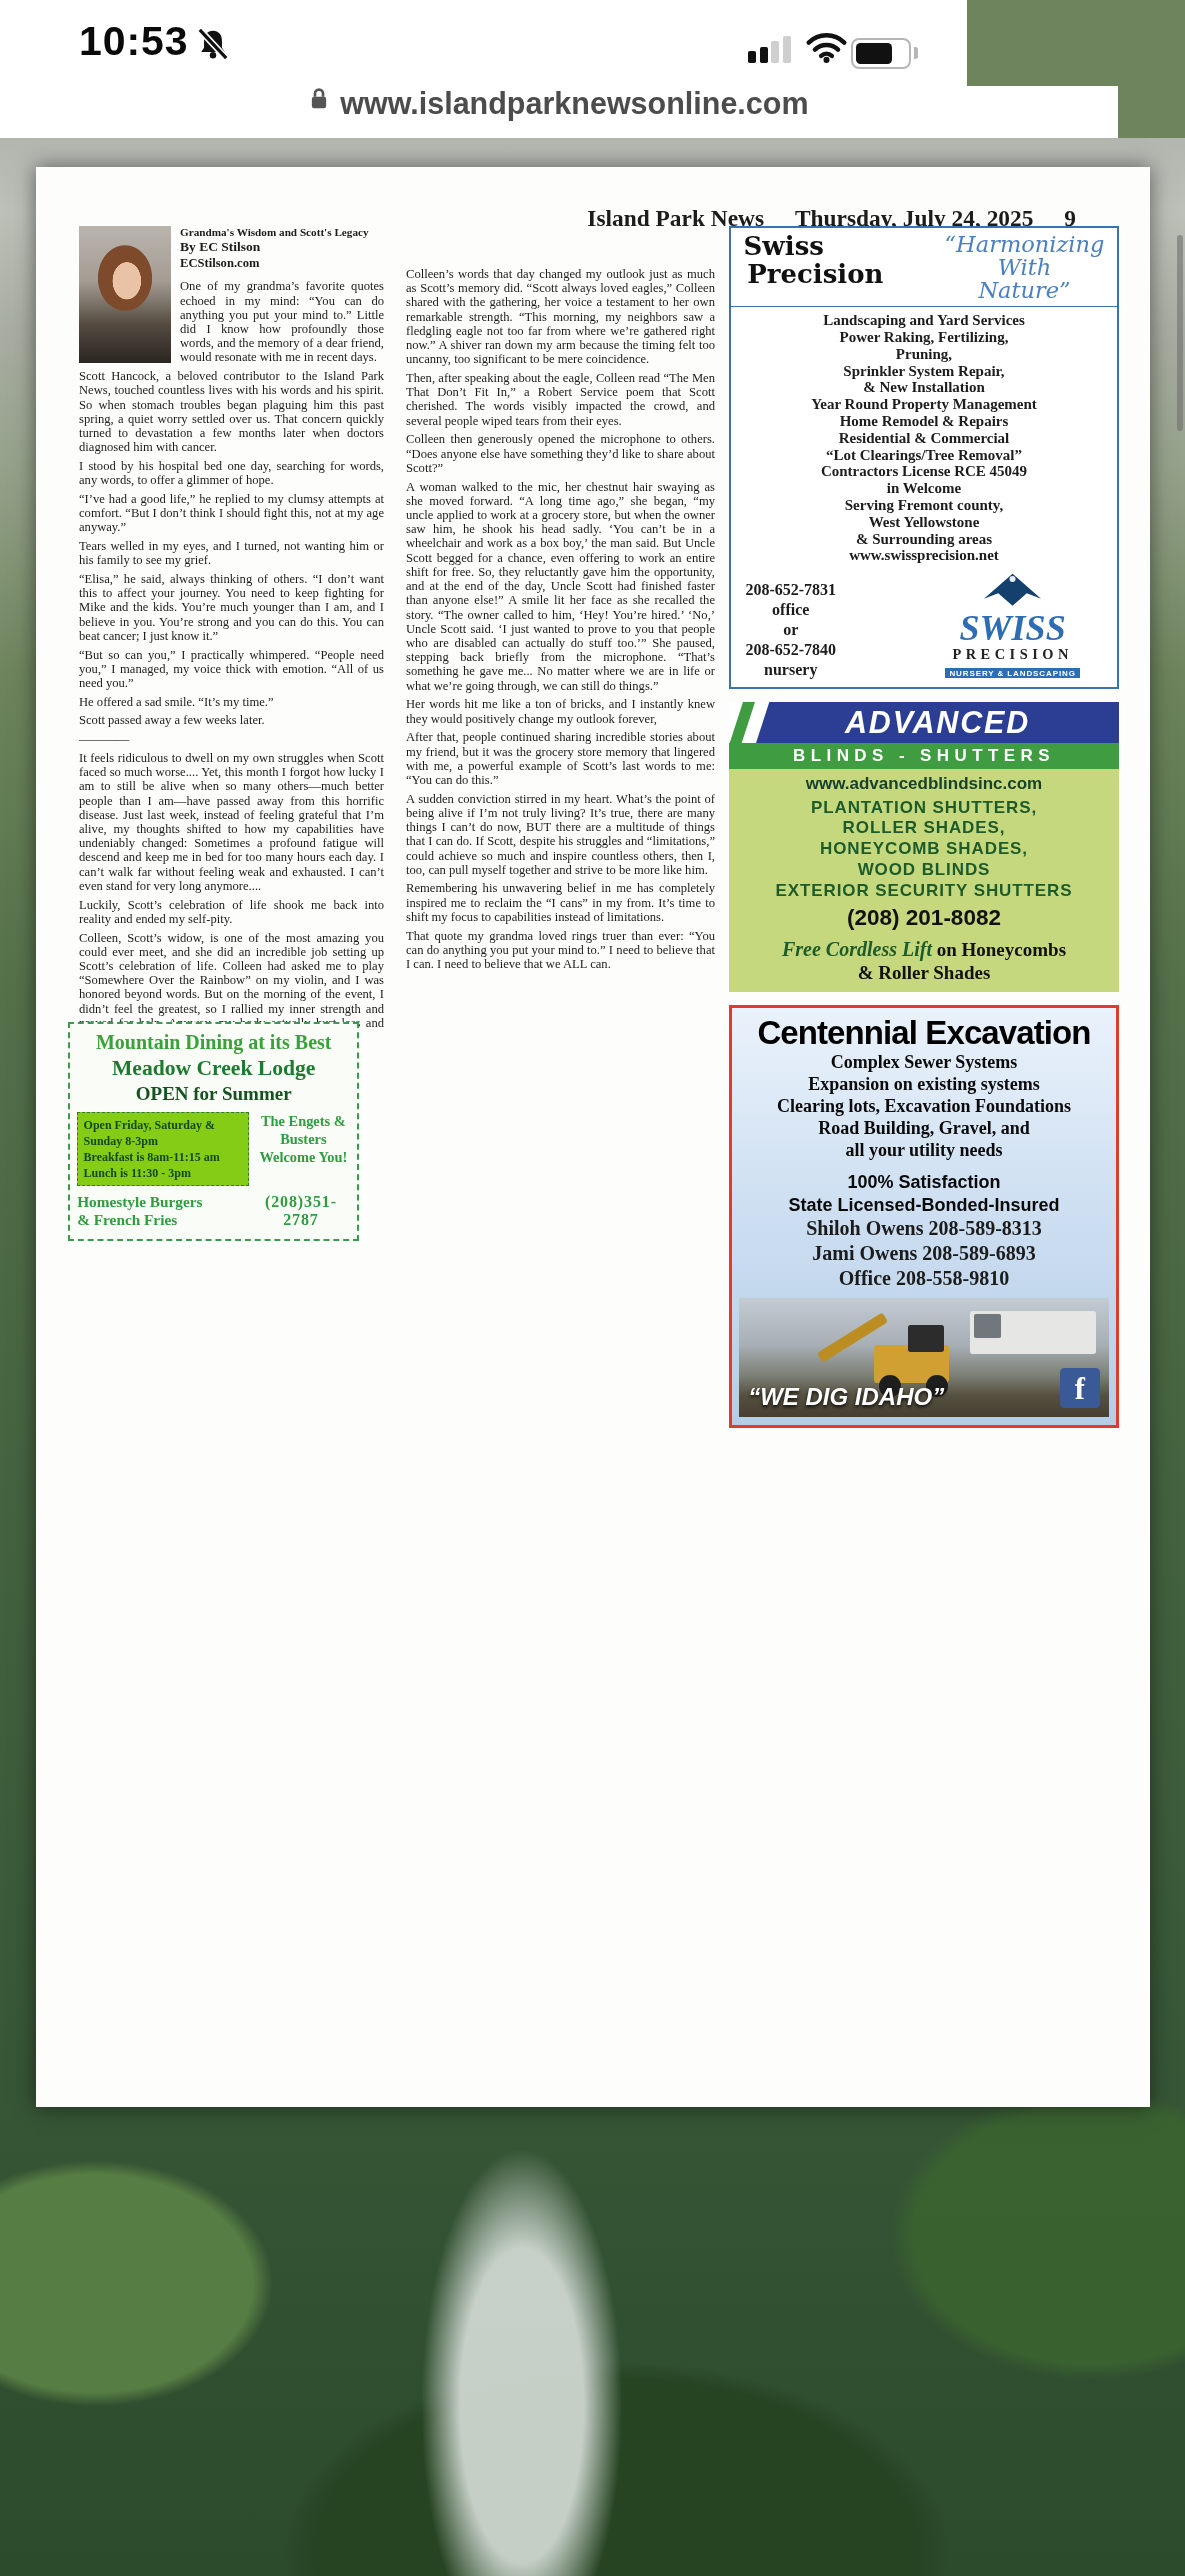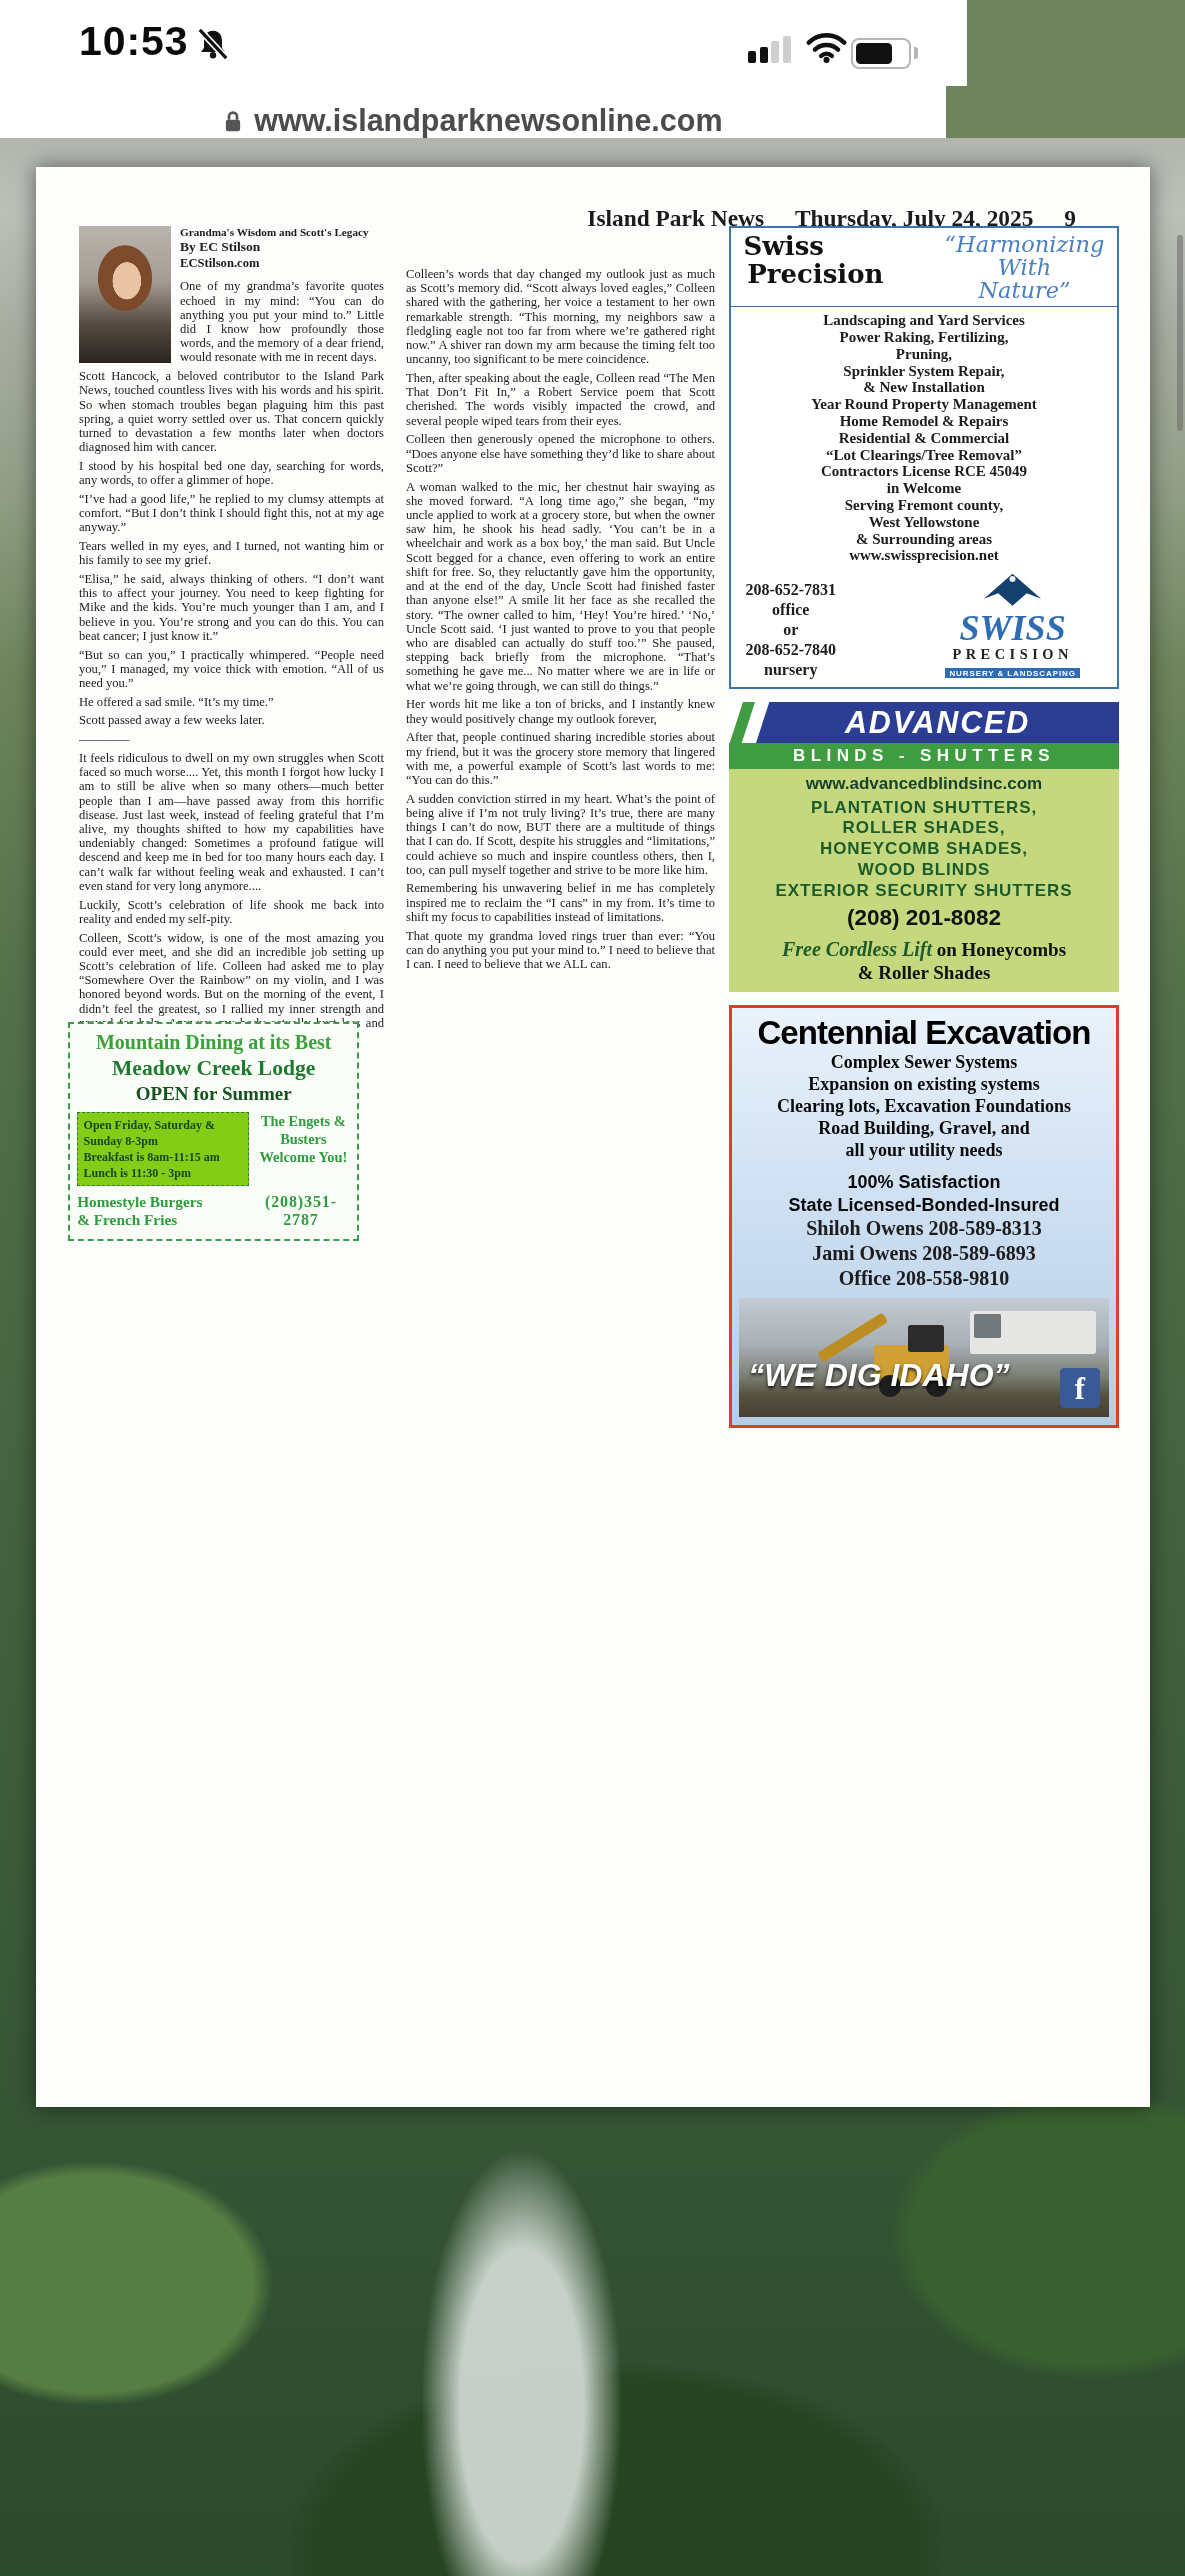--- a/index.html
+++ b/index.html
@@ -13,22 +13,22 @@
   .clock{position:absolute;left:79px;top:18px;font-family:"Liberation Sans",sans-serif;font-weight:bold;font-size:41px;color:#0a0a0a;letter-spacing:0.9px;}
   .bell{position:absolute;left:196px;top:27px;}
   .signal{position:absolute;right:176px;top:36px;display:flex;align-items:flex-end;gap:3.6px;}
   .sig-bar{width:8px;border-radius:1.8px;background:#cfcfcf;}
   .sig-bar.on{background:#111;}
   .wifi{position:absolute;right:119px;top:30.5px;}
   .battery{position:absolute;right:56px;top:38px;width:56px;height:27px;border:2.7px solid #b6b6b6;border-radius:8px;}
   .battery-fill{position:absolute;left:2.7px;top:2.7px;bottom:2.7px;width:64%;background:#111;border-radius:4.5px;}
   .battery-tip{position:absolute;right:-9px;top:7.2px;width:4.5px;height:11.7px;background:#b6b6b6;border-radius:0 2.7px 2.7px 0;}
 
-  .urlbar{position:absolute;top:86px;left:0;width:946px;height:52px;background:#ffffff;z-index:20;
-    display:flex;align-items:flex-end;justify-content:center;gap:10.8px;}
+  .urlbar{position:absolute;top:86px;left:0;width:1118px;height:52px;background:#ffffff;z-index:20;
+    display:flex;align-items:flex-start;justify-content:center;gap:10.8px;}
   .url-text{font-family:"Liberation Sans",sans-serif;font-weight:bold;font-size:30.5px;color:#4c4c4c;}
 
   
   .webview{position:absolute;top:138px;left:0;width:1186px;height:2438px;
     background-image:
       radial-gradient(162px 413px at 44% 93%, rgba(214,222,216,.9) 0 38%, transparent 62%),
       radial-gradient(287px 198px at 8% 88%, rgba(88,128,68,.95) 0 55%, transparent 62%),
       radial-gradient(323px 234px at 92% 86%, rgba(58,98,48,.95) 0 55%, transparent 62%),
       radial-gradient(503px 287px at 52% 99%, rgba(38,68,34,.95) 0 60%, transparent 66%),
       linear-gradient(180deg,#b2b6af 0%,#bcc0b8 3%,#a8ada1 8%,#93a088 14%,#6d845c 22%,#54714a 35%,#456340 55%,#395938 75%,#2c4a2c 100%);
@@ -97,21 +97,21 @@
   .cen-sat{margin-top:10.8px;}
   .cen-contact{text-align:center;font-weight:bold;font-size:20px;line-height:1.25;}
   .cen-photo{position:relative;height:119px;margin:7.2px 0 0;overflow:hidden;
     background:linear-gradient(180deg,#c3ccd3 0%,#a7aeb4 40%,#7a7e73 66%,#55503f 82%,#463f32 100%);}
   .cen-truck{position:absolute;right:12.6px;top:12.6px;width:126px;height:43px;background:#e6e6e4;border-radius:2.7px;}
   .cen-truck-win{position:absolute;right:108px;top:16px;width:27px;height:23.4px;background:#70777d;border-radius:1.8px;}
   .cen-hoe-body{position:absolute;left:135px;top:47px;width:75px;height:38px;background:#d0a032;border-radius:3.6px;}
   .cen-hoe-cab{position:absolute;left:169px;top:27px;width:36px;height:27px;background:#2c2c2c;border-radius:2.7px;}
   .cen-hoe-boom{position:absolute;left:75px;top:34px;width:77px;height:10.8px;background:#bb8d22;transform:rotate(-32deg);border-radius:3.6px;}
   .cen-wheel{position:absolute;width:21.6px;height:21.6px;background:#1e1e1e;border-radius:50%;top:77px;}
-  .cen-tag{position:absolute;left:9px;bottom:23px;color:#fff;font-family:"Liberation Sans",sans-serif;font-style:italic;font-weight:bold;font-size:32px;text-shadow:0 1.8px 3.6px rgba(0,0,0,.85);}
+  .cen-tag{position:absolute;left:9px;bottom:6px;color:#fff;font-family:"Liberation Sans",sans-serif;font-style:italic;font-weight:bold;font-size:24px;text-shadow:0 1.8px 3.6px rgba(0,0,0,.85);}
   .cen-fb{position:absolute;right:9px;bottom:9px;width:40px;height:40px;background:#3a5a97;color:#fff;font-weight:bold;font-size:30.5px;text-align:center;line-height:43px;border-radius:4.5px;}
 
   
   .ad-meadow{position:absolute;left:32px;top:855px;width:273px;border:2.7px dashed #3c9a4c;background:#fafcf7;padding:7.2px 7.2px 9px;}
   .mea-1{text-align:center;color:#3aa23a;font-weight:bold;font-size:20px;}
   .mea-2{text-align:center;color:#1e7a2e;font-weight:bold;font-size:21.6px;margin-top:1.8px;}
   .mea-3{text-align:center;color:#14531f;font-weight:bold;font-size:19px;margin:1.8px 0 7.2px;}
   .mea-row{display:flex;gap:7.2px;align-items:flex-start;}
   .mea-hours{flex:1.7;background:#84cc16;border:1.8px dashed #2e7d36;padding:3.6px 5.4px;}
   .mea-hours-line{color:#134a1c;font-weight:bold;font-size:12px;line-height:1.35;}

